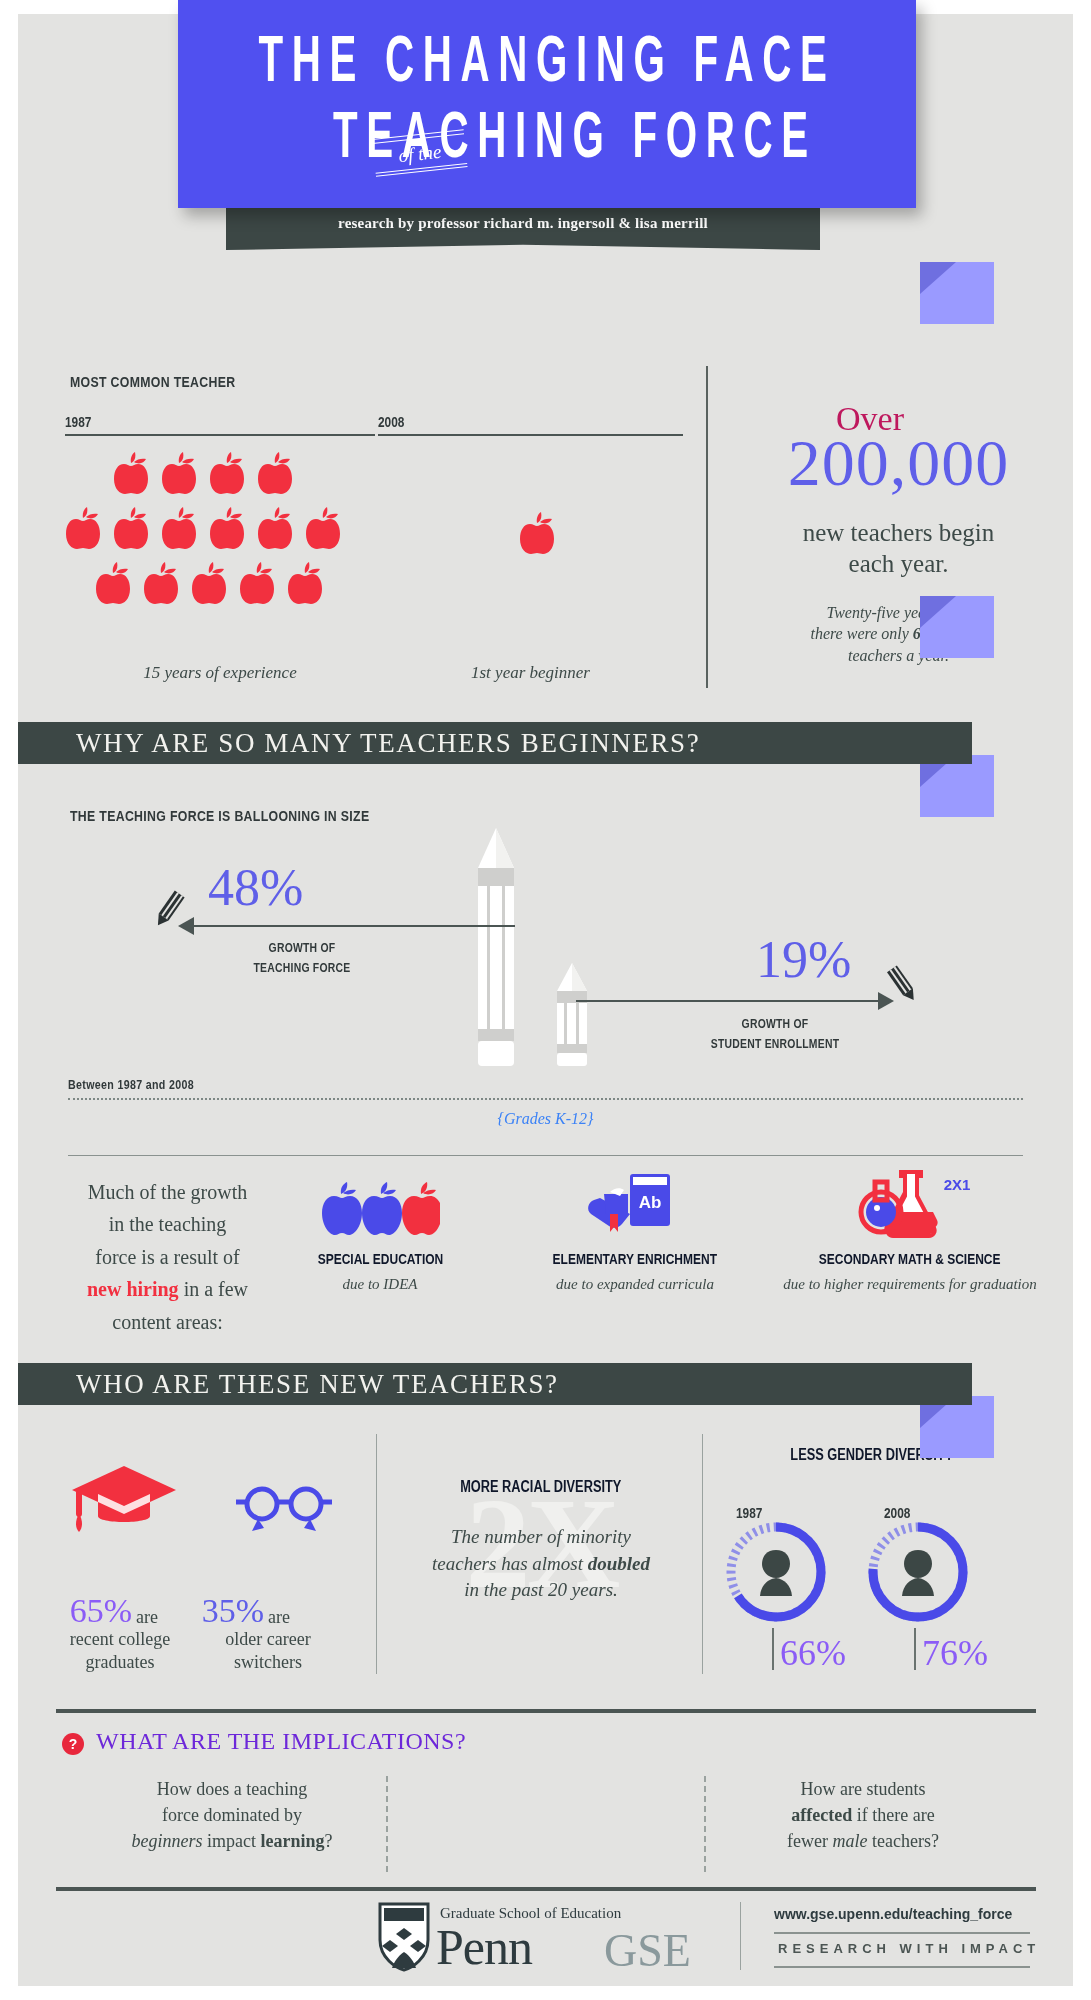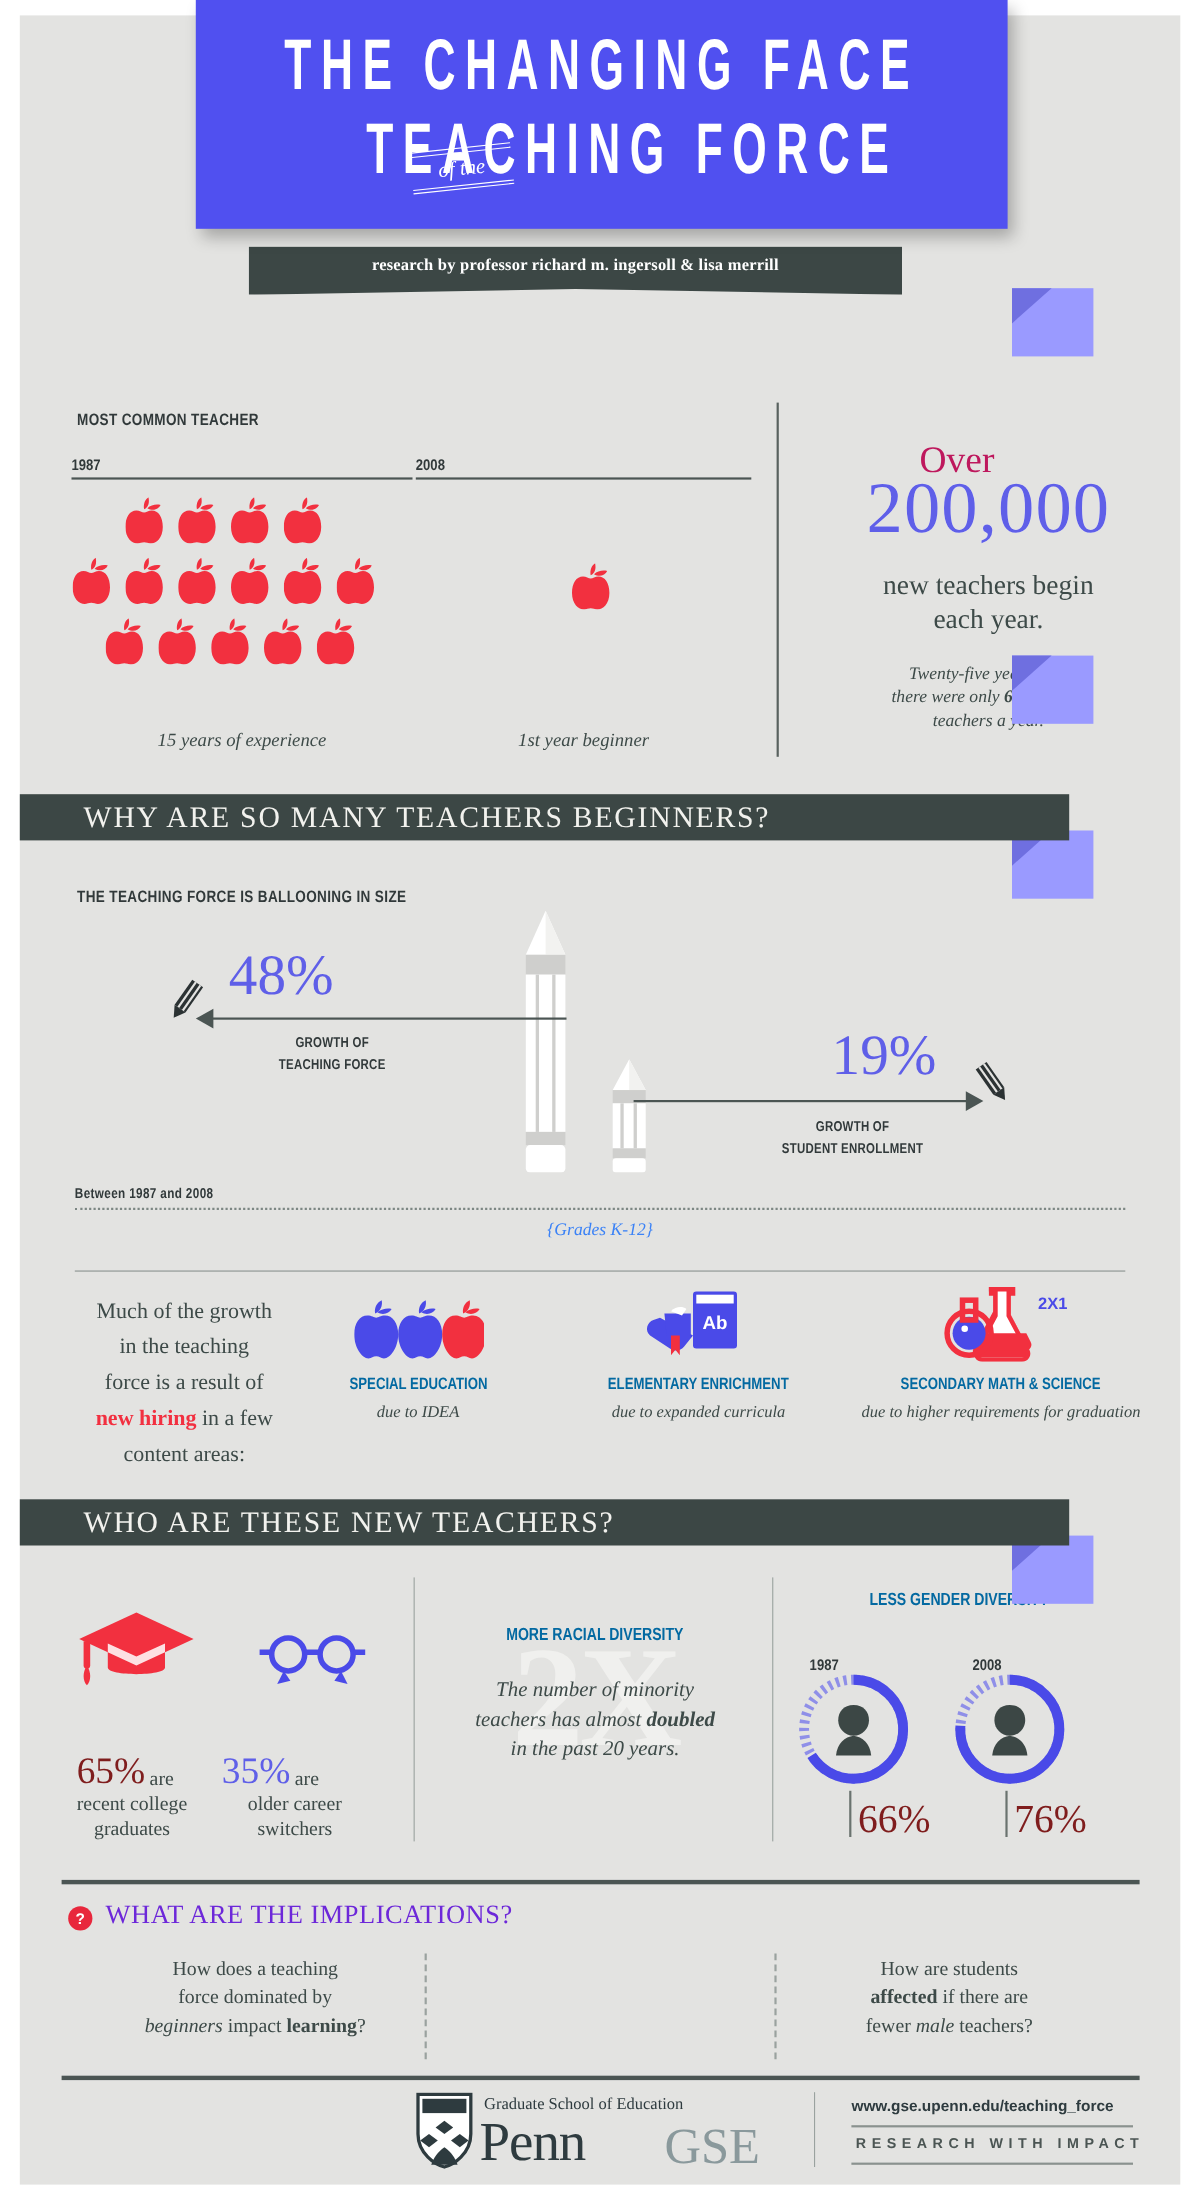--- a/index.html
+++ b/index.html
@@ -42,21 +42,21 @@
     font-family: "Liberation Serif", serif;
     font-style: italic; font-size: 19px;
     transform: rotate(-6deg);
     text-align: center;
   }
   .ofthe .ln { display:block; height:1px; background:#ffffff; margin:2px 0; }
   .ofthe .ln.t1 { margin-bottom:3px; }
   .ofthe .ln.t2 { margin-bottom:4px; }
 
   .byline-wrap {
-    position: absolute; left: 226px; top: 224px;
+    position: absolute; left: 226px; top: 206px;
     width: 556px; height: 50px; z-index: 4;
   }
   .byline-bg {
     position:absolute; left:0; top:0; width:594px; height:44px;
     background:#3c4745;
     clip-path: polygon(0 0, 100% 0, 100% 100%, 50% 88%, 0 100%);
     box-shadow: 5px 6px 10px rgba(0,0,0,0.22);
   }
   .byline-txt {
     position:absolute; left:0; top:9px; width:594px;
@@ -148,33 +148,33 @@
   .hrule { position:absolute; height:1px; background:#8a928f; }
 
   .bodytext {
     position:absolute; font-family:"Liberation Serif", serif;
     font-size:20px; color:#3d4a48; line-height:1.62;
   }
   .redword { color:#f23040; font-weight:700; }
 
   .cardtitle {
     position:absolute; font-family:"Liberation Sans", sans-serif;
-    font-weight:700; font-size:15px; color:#0369a1; text-align:center;
+    font-weight:700; font-size:15px; color:#0f172a; text-align:center;
     white-space:nowrap;
   }
   .cardtitle span { display:inline-block; transform: scaleX(0.80); }
   .cardsub {
     position:absolute; font-family:"Liberation Serif", serif;
     font-style:italic; font-size:15px; color:#3d4a48;
     text-align:center; line-height:1.3;
   }
 
   
   .pctred {
-    position:absolute; color:#7f1d1d;
+    position:absolute; color:#8b5cf6;
     font-family:"Liberation Serif", serif; font-size:34px;
   }
   .pctblue {
     position:absolute; color:#5f5fe8;
     font-family:"Liberation Serif", serif; font-size:34px;
   }
   .are {
     position:absolute; font-family:"Liberation Serif", serif;
     font-size:18px; color:#3d4a48;
   }

